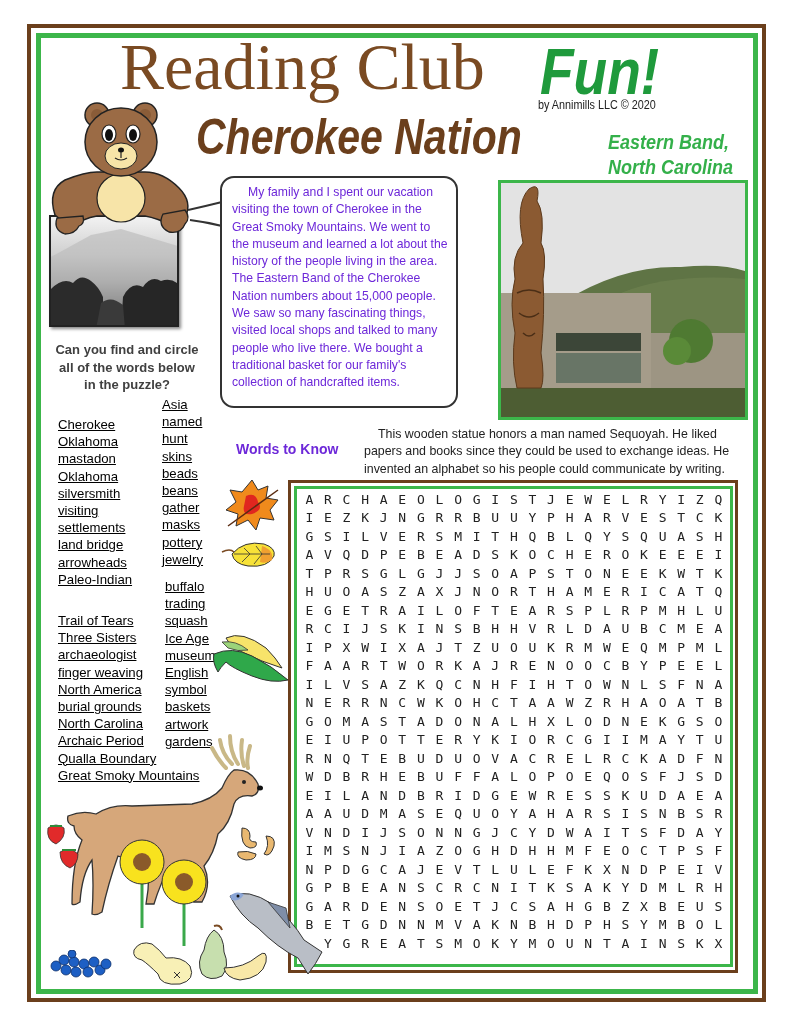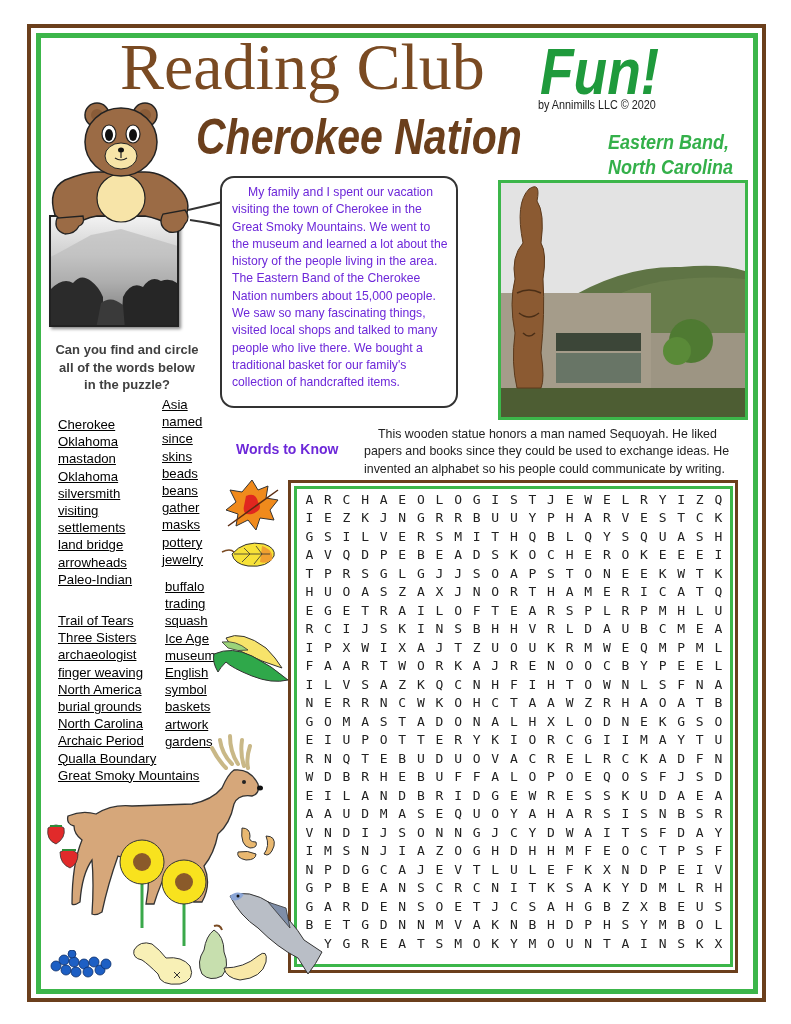--- a/index.html
+++ b/index.html
@@ -124,21 +124,21 @@
   <div>North America</div>
   <div>burial grounds</div>
   <div>North Carolina</div>
   <div>Archaic Period</div>
   <div>Qualla Boundary</div>
   <div>Great Smoky Mountains</div>
 </div>
 <div class="abs wordcol" style="left:162px; top:396px;">
   <div>Asia</div>
   <div>named</div>
-  <div>since</div>
+  <div>hunt</div>
   <div>skins</div>
   <div>beads</div>
   <div>beans</div>
   <div>gather</div>
   <div>masks</div>
   <div>pottery</div>
   <div>jewelry</div>
 </div>
 <div class="abs wordcol" style="left:165px; top:578px;">
   <div>buffalo</div>

